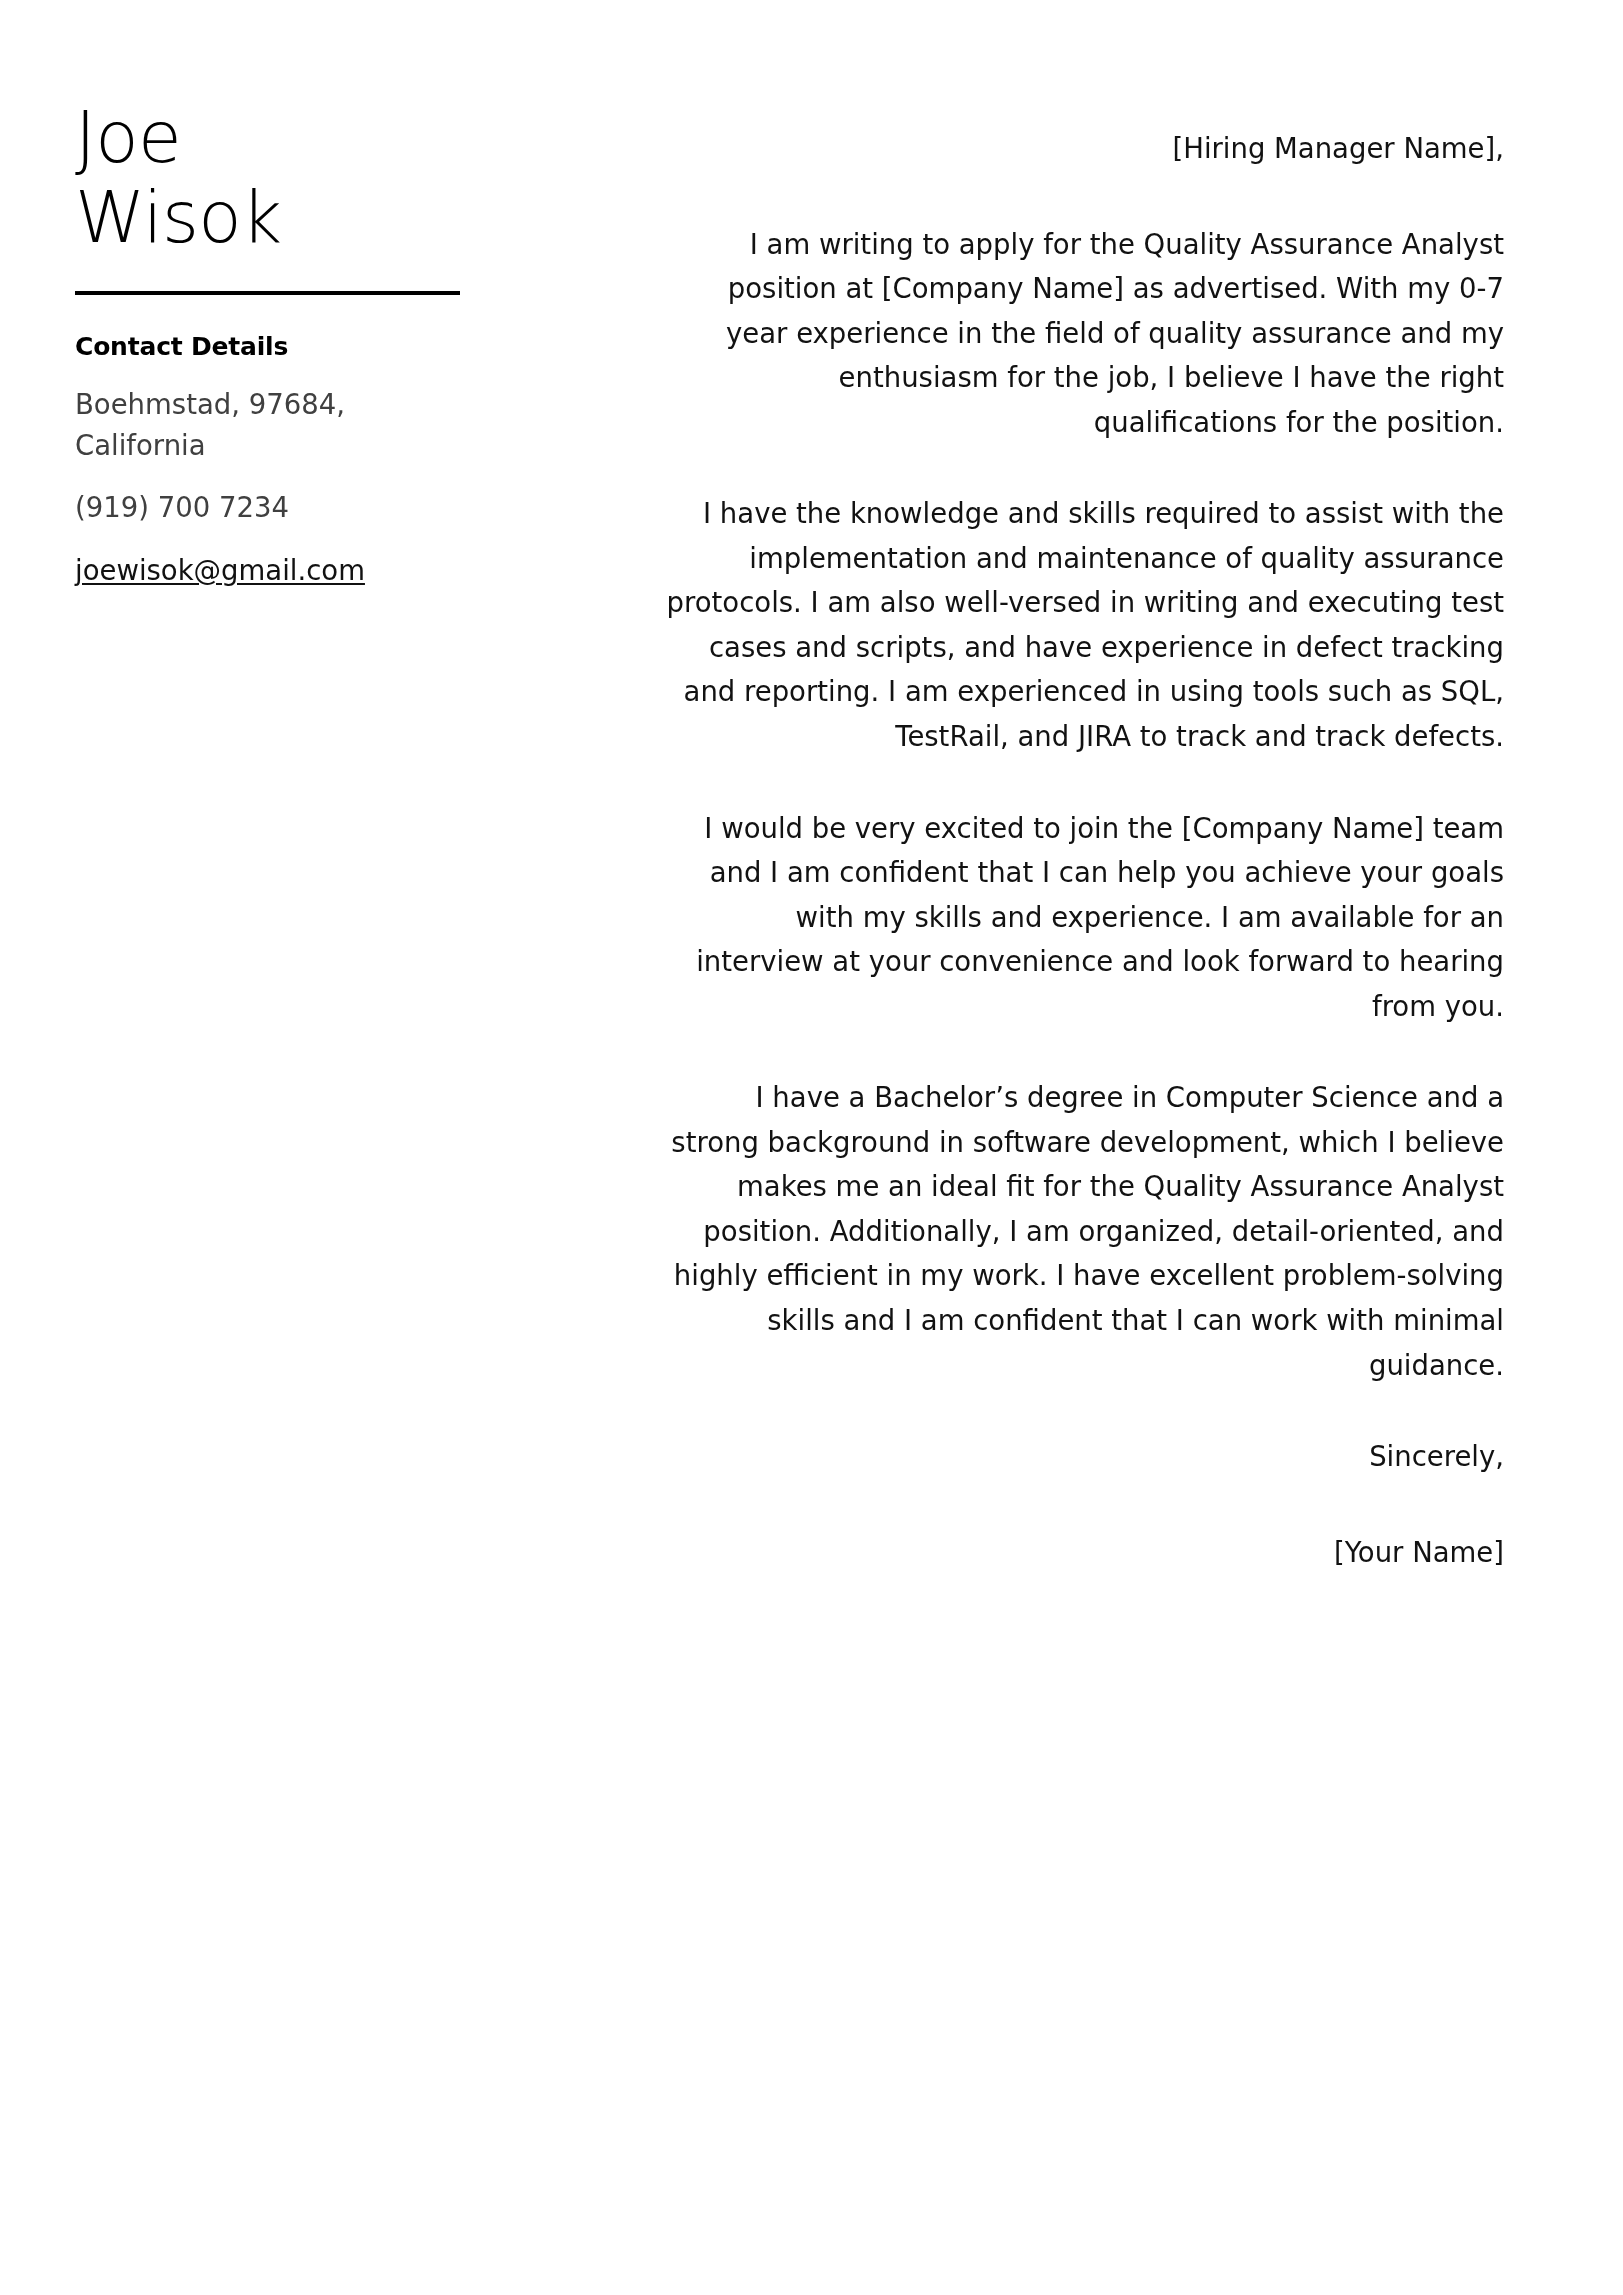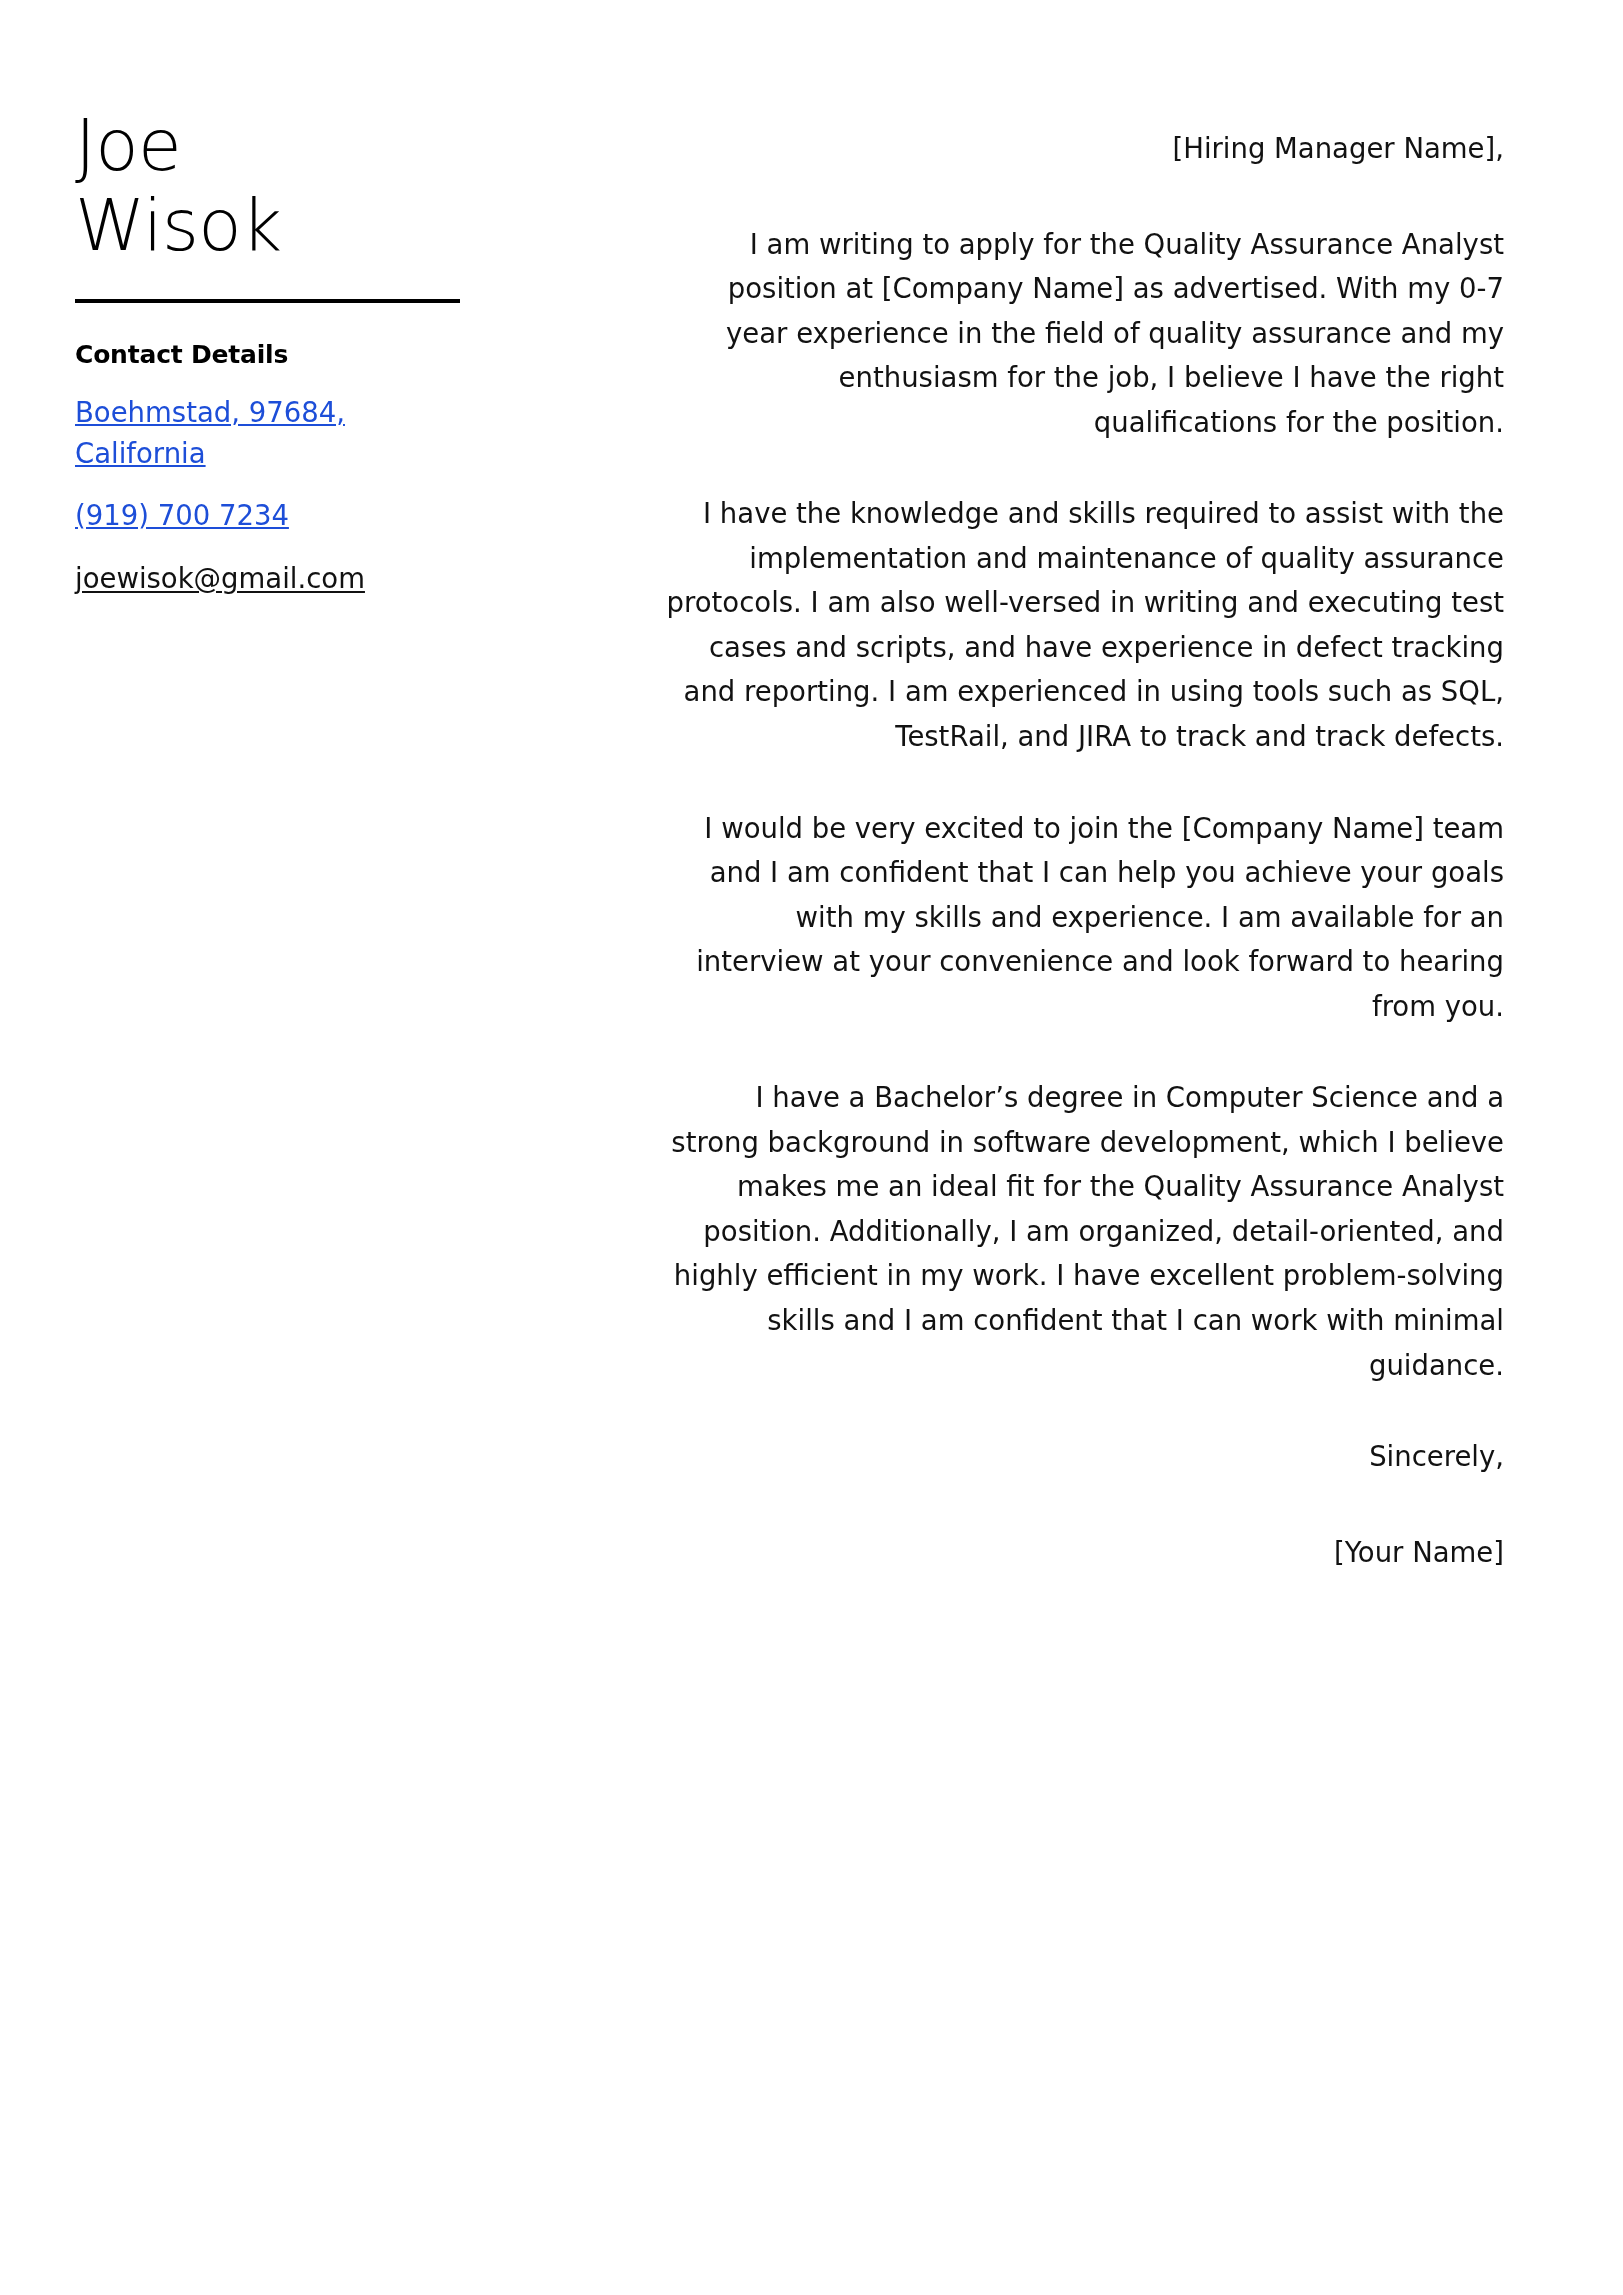--- a/index.html
+++ b/index.html
@@ -16,21 +16,21 @@
     overflow: hidden;
     font-family: "Liberation Sans", sans-serif;
     color: #000000;
     -webkit-font-smoothing: antialiased;
   }
 
   
   .sidebar {
     position: absolute;
     left: 75px;
-    top: 106px;
+    top: 98px;
     width: 419px;
   }
   .name-block {
     font-family: "DejaVu Sans", sans-serif;
     font-weight: 300;
     font-size: 71px;
     line-height: 1.12;
     letter-spacing: -0.7px;
     color: #000;
   }
@@ -64,24 +64,23 @@
     color: #000;
   }
   .contact-list {
     margin-top: 22px;
   }
   .contact-item {
     font-family: "DejaVu Sans", sans-serif;
     font-weight: 400;
     font-size: 27.5px;
     line-height: 1.5;
-    color: #1d4ed8;
+    color: #404040;
     margin-bottom: 21px;
     max-width: 340px;
-    text-decoration: underline;
   }
   .contact-item:last-child { margin-bottom: 16px; }
   .contact-item.link {
     text-decoration: underline;
     text-underline-offset: 3.3px;
     text-decoration-thickness: 2px;
     color: #111;
   }
 
   

